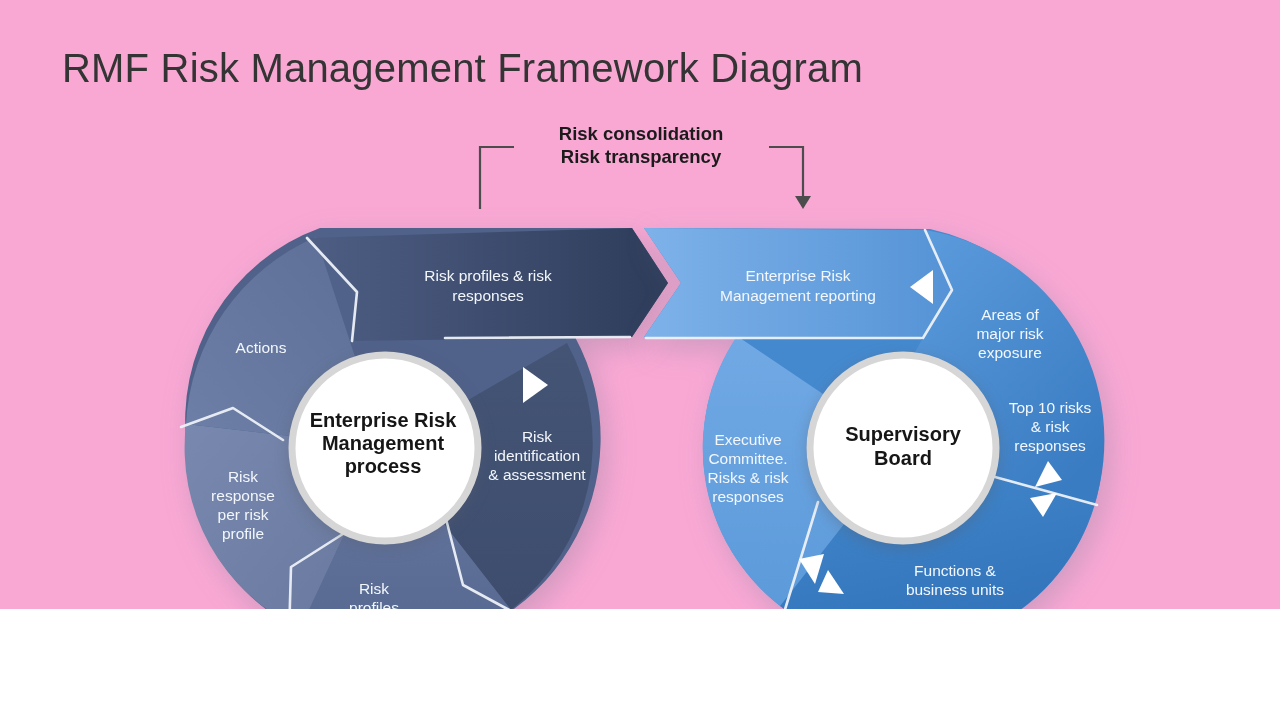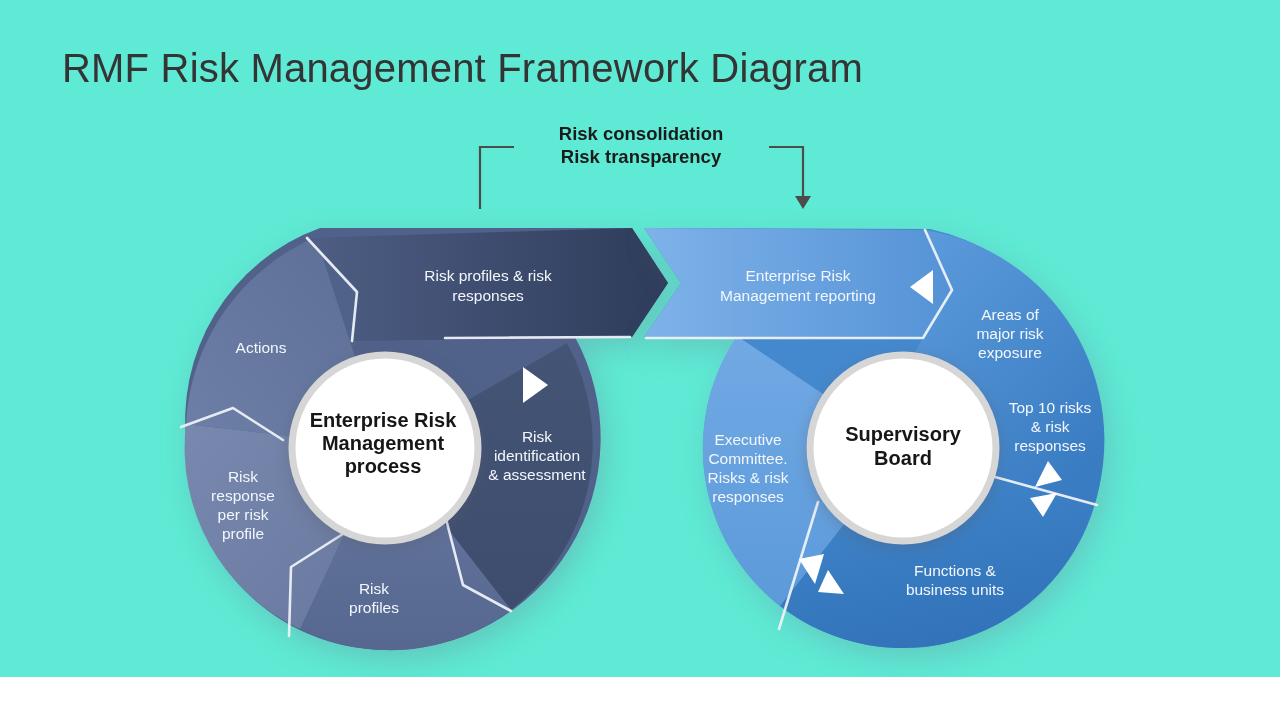--- a/index.html
+++ b/index.html
@@ -1,17 +1,17 @@
 <!DOCTYPE html>
 <html><head>
 <meta charset="utf-8">
 <style>
   html,body{margin:0;padding:0;background:#ffffff;}
   .slide{
-    position:relative;width:1280px;height:677px;background:#5eead4;overflow:hidden;
+    position:relative;width:1280px;height:609px;background:#f9a8d4;overflow:hidden;
     font-family:"Liberation Sans","DejaVu Sans",sans-serif;
   }
   svg text{font-family:"Liberation Sans","DejaVu Sans",sans-serif;}
   .shape-left{filter:drop-shadow(6px 10px 14px rgba(110,120,140,0.30));}
   .shape-right{filter:drop-shadow(6px 10px 14px rgba(110,125,150,0.30));}
   .hub{filter:drop-shadow(0 4px 7px rgba(90,95,110,0.35));}
   .seg-label{font-size:15.5px;fill:#f3f7fc;}
   .hub-label{font-size:20px;font-weight:bold;fill:#161616;}
   .band-label{font-size:15.5px;fill:#f3f7fc;}
   .title-text{font-size:40px;fill:#343434;letter-spacing:0.2px;}

